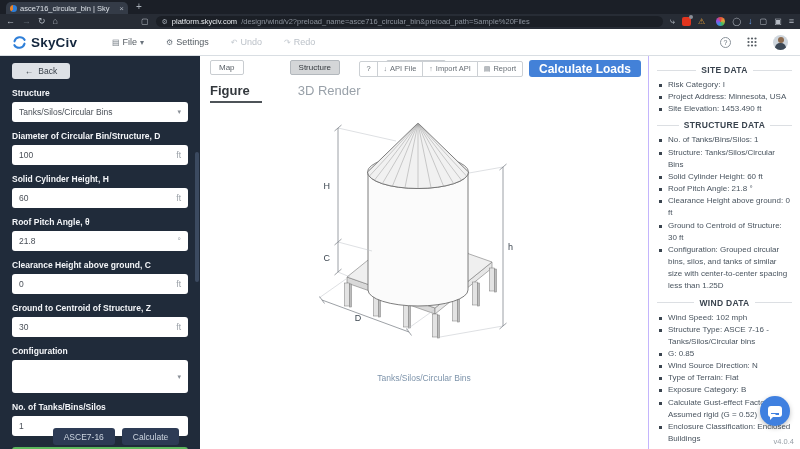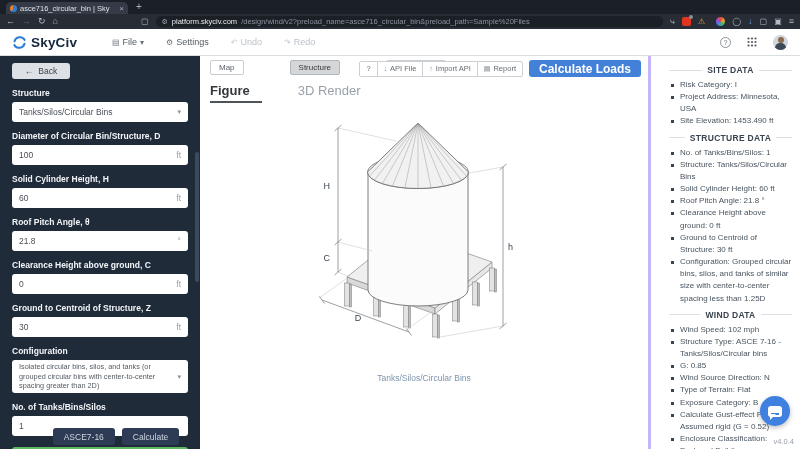--- a/index.html
+++ b/index.html
@@ -98,21 +98,21 @@
   .calc-btn { margin-left:6px; height:17px; padding:0 10px; background:#4381d8; color:#fff;
     font-size:12px; font-weight:bold; border-radius:3px; display:inline-flex; align-items:center; }
   .subtabs { padding-left:10px; margin-top:3px; font-size:13px; display:flex; gap:36px; }
   .subtab { color:#99a1a9; padding-bottom:3px; }
   .subtab.active { color:#33383d; font-weight:bold; border-bottom:2px solid #4e5358; padding-right:12px; }
   .figure-wrap { position:absolute; left:0; top:41px; width:448px; height:288px; }
   .fig-caption { position:absolute; left:0; top:317px; width:448px; text-align:center;
     font-size:8.5px; color:#7e94ab; }
   
   .rpanel { position:absolute; left:648px; top:56px; width:152px; height:393px; background:#fff;
-    border-left:3px solid #c4b5fd; padding:4px 8px 0 18px; }
+    border-left:1px solid #c4b5fd; padding:4px 8px 0 8px; }
   .sec-head { display:flex; align-items:center; gap:5px; margin:5px 0 4px; }
   .sec-head .ln { flex:1; height:1px; background:#dcdfe3; }
   .sec-head .tt { font-size:8.5px; font-weight:bold; color:#3a444f; letter-spacing:.3px; white-space:nowrap; }
   ul.datalist { list-style:none; padding-left:10px; }
   ul.datalist li { position:relative; font-size:8px; color:#49545f; line-height:1.52; padding-left:1px; }
   ul.datalist li::before { content:""; position:absolute; left:-8px; top:5px; width:3px; height:3px; background:#3a444f; }
   .version { position:absolute; right:6px; bottom:3px; font-size:7.5px; color:#969ea6; }
   
   .chat { position:absolute; right:10px; bottom:23px; width:30px; height:30px; border-radius:50%;
     background:#3f80e0; box-shadow:0 2px 5px rgba(0,0,0,.25); display:flex; align-items:center; justify-content:center; }
@@ -240,21 +240,20 @@
   </div>
 
   <div class="sb-label">Ground to Centroid of Structure, Z</div>
   <div class="sb-field">
     <span>30</span>
     <span class="unit">ft</span>
   </div>
 
   <div class="sb-label">Configuration</div>
   <div class="sb-field multiline">
-    <span class="val">Isolated circular bins, silos, and tanks (or grouped circular bins with center-to-center spacing greater than 2D)</span>
     <span class="caret">▾</span>
   </div>
 
   <div class="sb-label">No. of Tanks/Bins/Silos</div>
   <div class="sb-field">
     <span>1</span>
   </div>
 
   <div class="confirm-btn">Confirm Structure Data</div>
 

